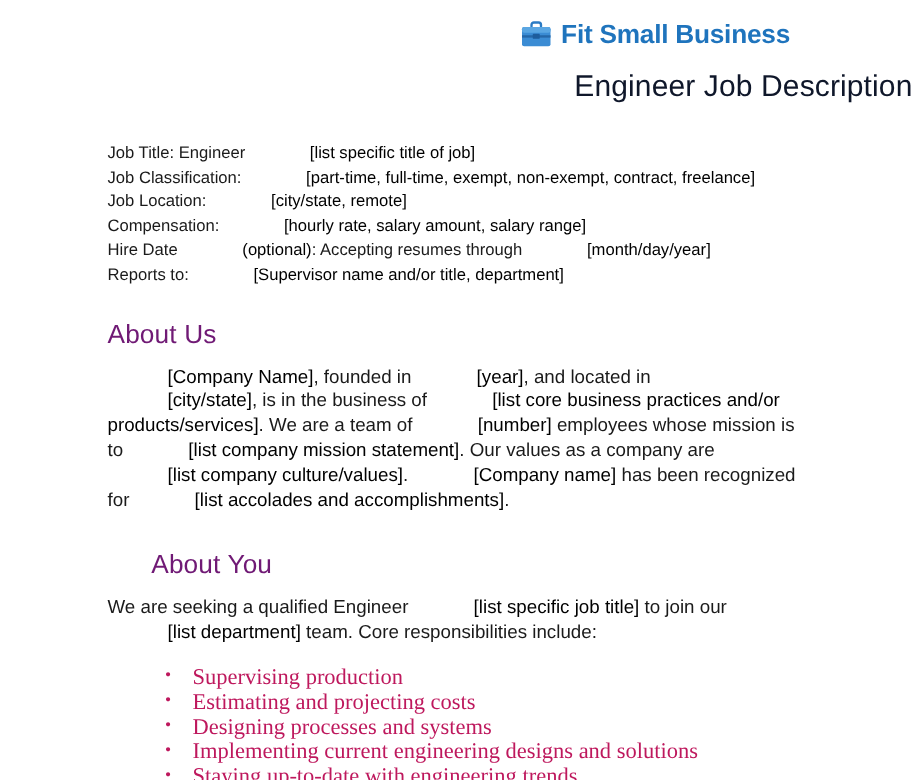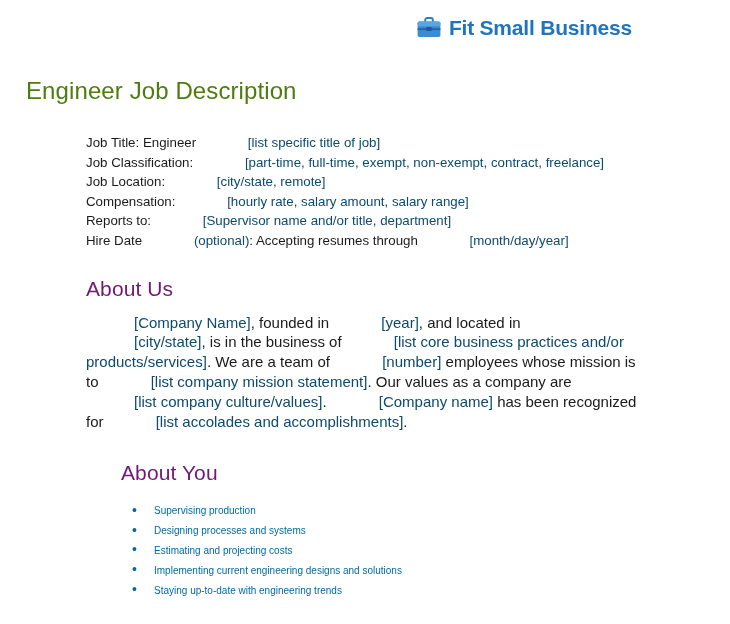--- a/index.html
+++ b/index.html
@@ -42,46 +42,46 @@
   .logo-text {
     font-size: 21px;
     font-weight: bold;
     letter-spacing: -0.2px;
     color: #1f74bd;
     white-space: nowrap;
   }
 
   
   .doc-title {
-    text-align: left;
+    text-align: right;
     font-size: 24px;
     font-weight: normal;
-    color: #4d7c0f;
-    margin: 37px 0 0 0;
+    color: #0f172a;
+    margin: 16px 0 0 0;
     padding: 0 0 0 26px;
     letter-spacing: 0.1px;
   }
 
   
   .content {
     margin: 0;
     padding: 0 86px 0 86px;
   }
 
   .meta-block {
     margin-top: 28px;
     font-size: 13.3px;
     line-height: 19.6px;
     color: #1a1a1a;
   }
   .meta-line {
     white-space: normal;
   }
   .lbl { font-weight: normal; }
-  .ph { color: #0c4a6e; padding-left: 48px; }
+  .ph { color: #000000; padding-left: 48px; }
 
   h2.section {
     font-size: 21px;
     font-weight: normal;
     color: #701a75;
     margin: 26px 0 0 0;
     letter-spacing: 0.1px;
   }
   h2.section.you { margin-top: 30px; margin-left: 35px; }
 
@@ -91,25 +91,26 @@
     margin: 12px 0 0 0;
     color: #1a1a1a;
   }
 
   ul.resp {
     margin: 16px 0 0 0;
     padding: 0 0 0 46px;
     list-style: none;
   }
   ul.resp li {
-    font-size: 10px;
+    font-size: 18px;
     line-height: 19.8px;
     position: relative;
     padding-left: 22px;
-    color: #0369a1;
+    color: #be185d;
+    font-family: Liberation Serif, serif;
   }
   ul.resp li::before {
     content: "\2022";
     position: absolute;
     left: 0;
     top: -0.5px;
     font-size: 14px;
     line-height: 19.8px;
     color: inherit;
   }
@@ -151,43 +152,44 @@
         <span class="lbl">Job Location:</span>
         <span class="ph">[city/state, remote]</span>
       </div>
 
       <div class="meta-line">
         <span class="lbl">Compensation:</span>
         <span class="ph">[hourly rate, salary amount, salary range]</span>
       </div>
 
       <div class="meta-line">
-        <span class="lbl">Reports to:</span>
-        <span class="ph">[Supervisor name and/or title, department]</span>
-      </div>
-
-      <div class="meta-line">
         <span>Hire Date</span>
         <span class="ph">(optional)</span><span>:</span>
         <span>Accepting resumes through</span>
         <span class="ph">[month/day/year]</span>
+      </div>
+
+      <div class="meta-line">
+        <span class="lbl">Reports to:</span>
+        <span class="ph">[Supervisor name and/or title, department]</span>
       </div>
 
     </div>
 
     <h2 class="section">About Us</h2>
 
     <p class="body"><span class="ph">[Company Name]</span><span>, founded in </span><span class="ph">[year]</span><span>, and located in </span><span class="ph">[city/state]</span><span>, is in the business of </span><span class="ph">[list core business practices and/or products/services]</span><span>. We are a team of </span><span class="ph">[number]</span><span> employees whose mission is to </span><span class="ph">[list company mission statement]</span><span>. Our values as a company are </span><span class="ph">[list company culture/values]</span><span>. </span><span class="ph">[Company name]</span><span> has been recognized for </span><span class="ph">[list accolades and accomplishments]</span><span>.</span></p>
 
     <h2 class="section you">About You</h2>
 
+    <p class="body"><span>We are seeking a qualified Engineer </span><span class="ph">[list specific job title]</span><span> to join our </span><span class="ph">[list department]</span><span> team. Core responsibilities include:</span></p>
 
     <ul class="resp">
       <li>Supervising production</li>
+      <li>Estimating and projecting costs</li>
       <li>Designing processes and systems</li>
-      <li>Estimating and projecting costs</li>
       <li>Implementing current engineering designs and solutions</li>
       <li>Staying up-to-date with engineering trends</li>
 
     </ul>
 
   </div>
 </div>
 
 </body></html>

